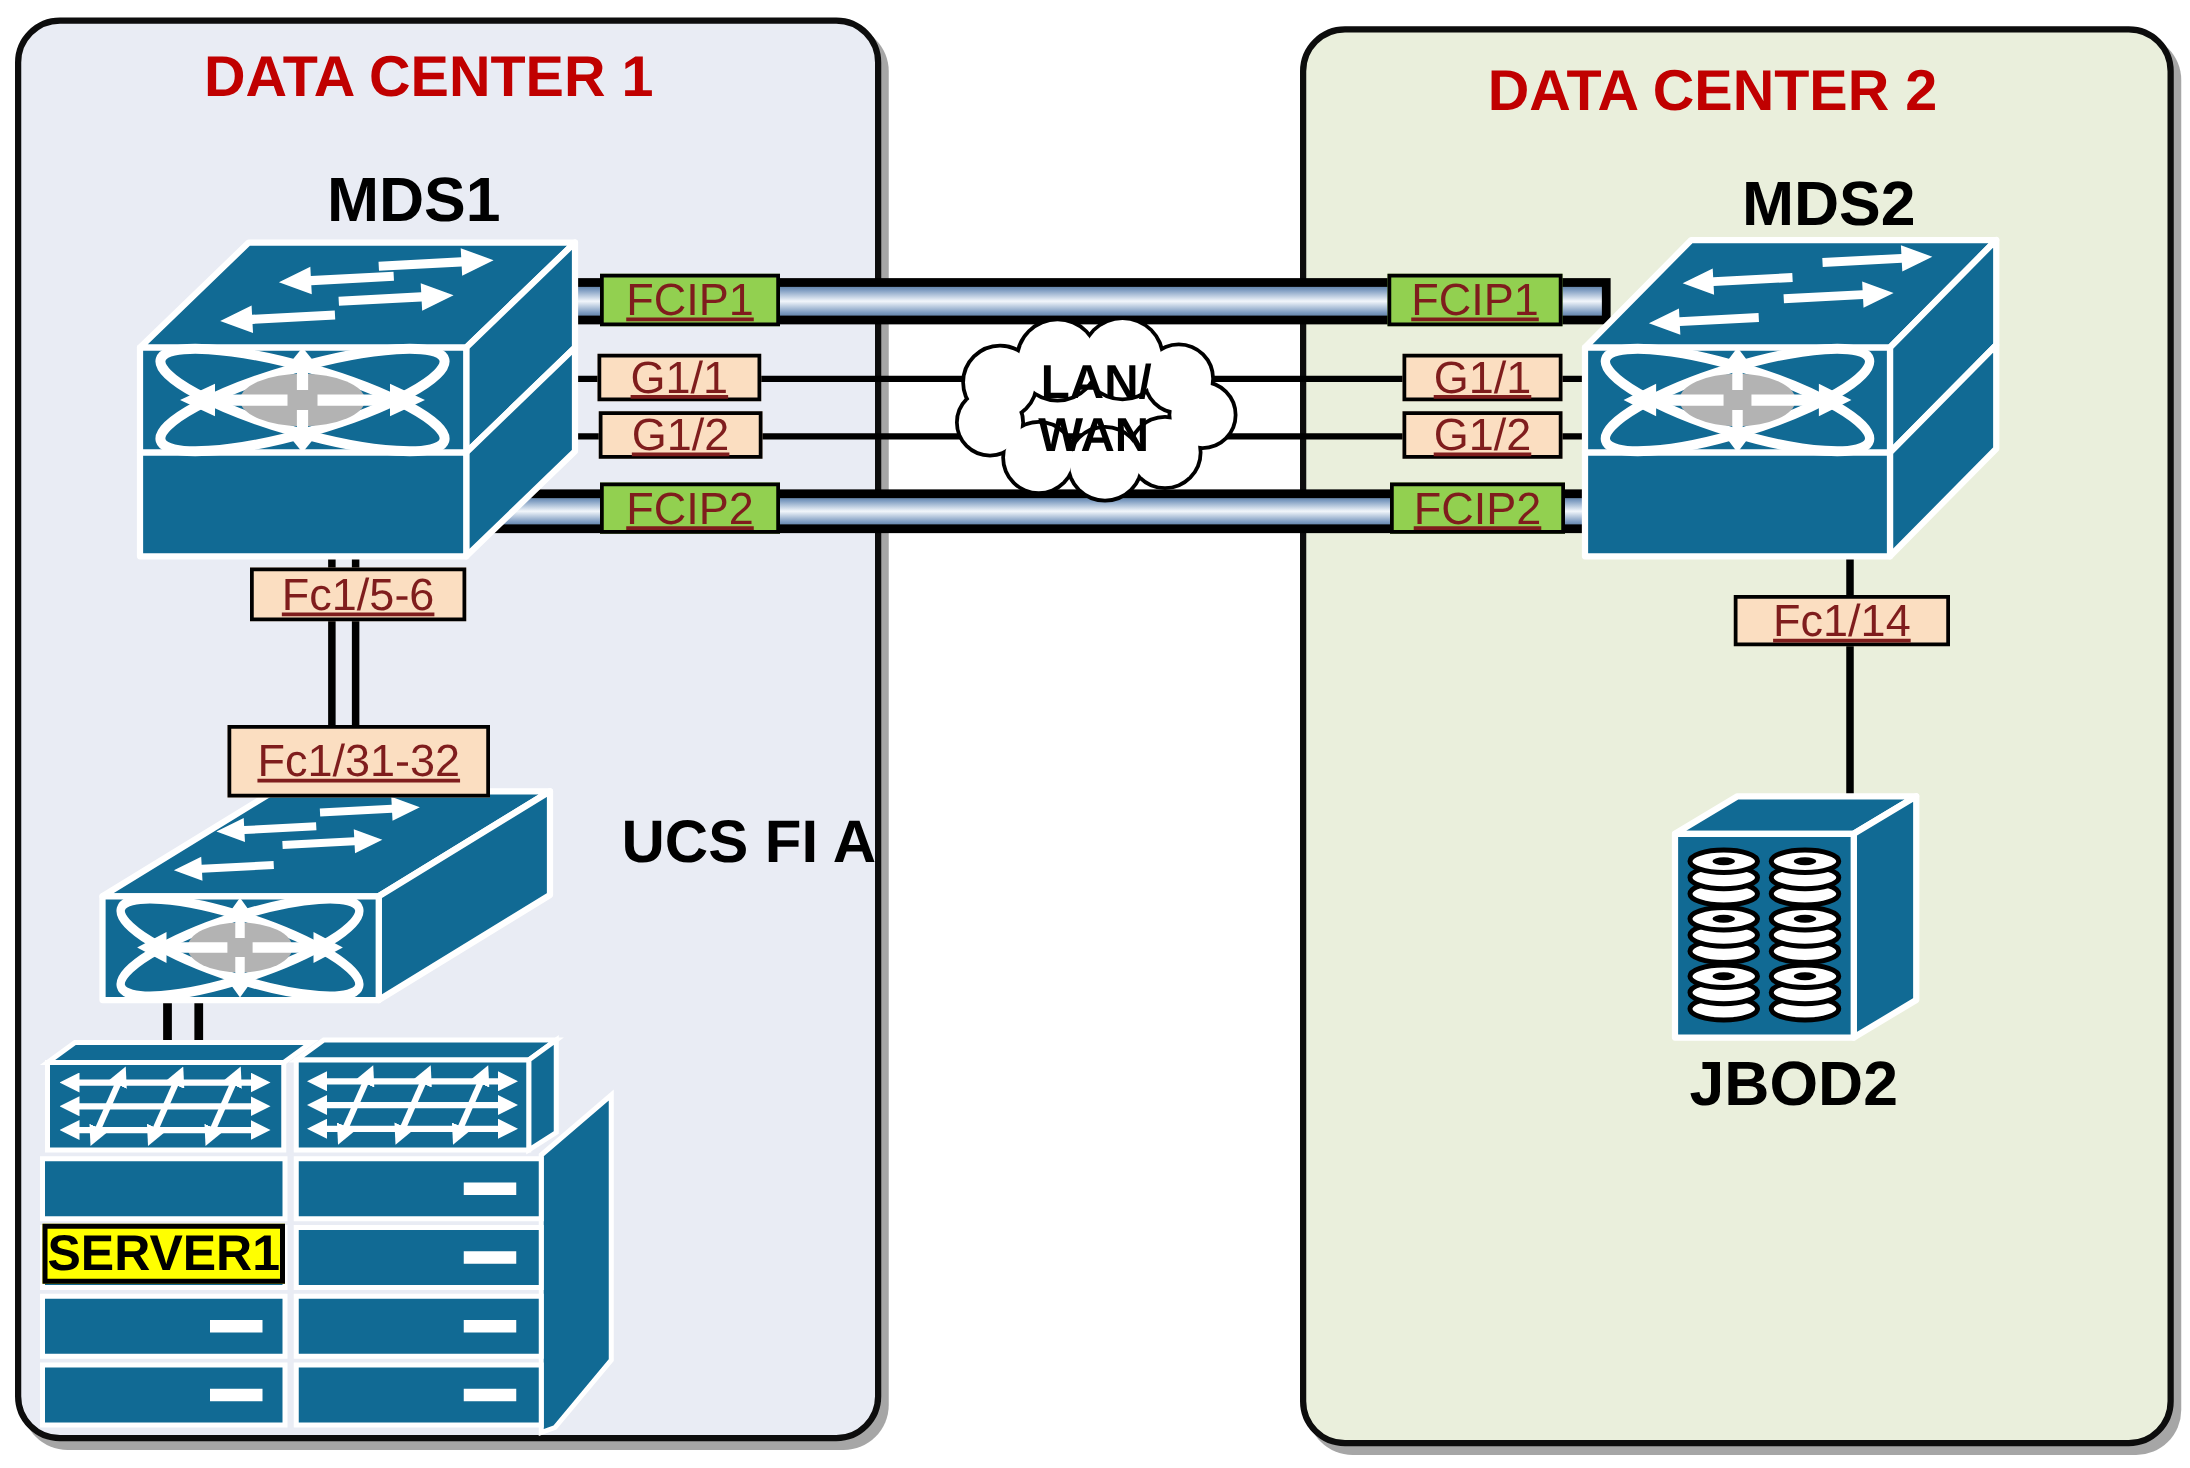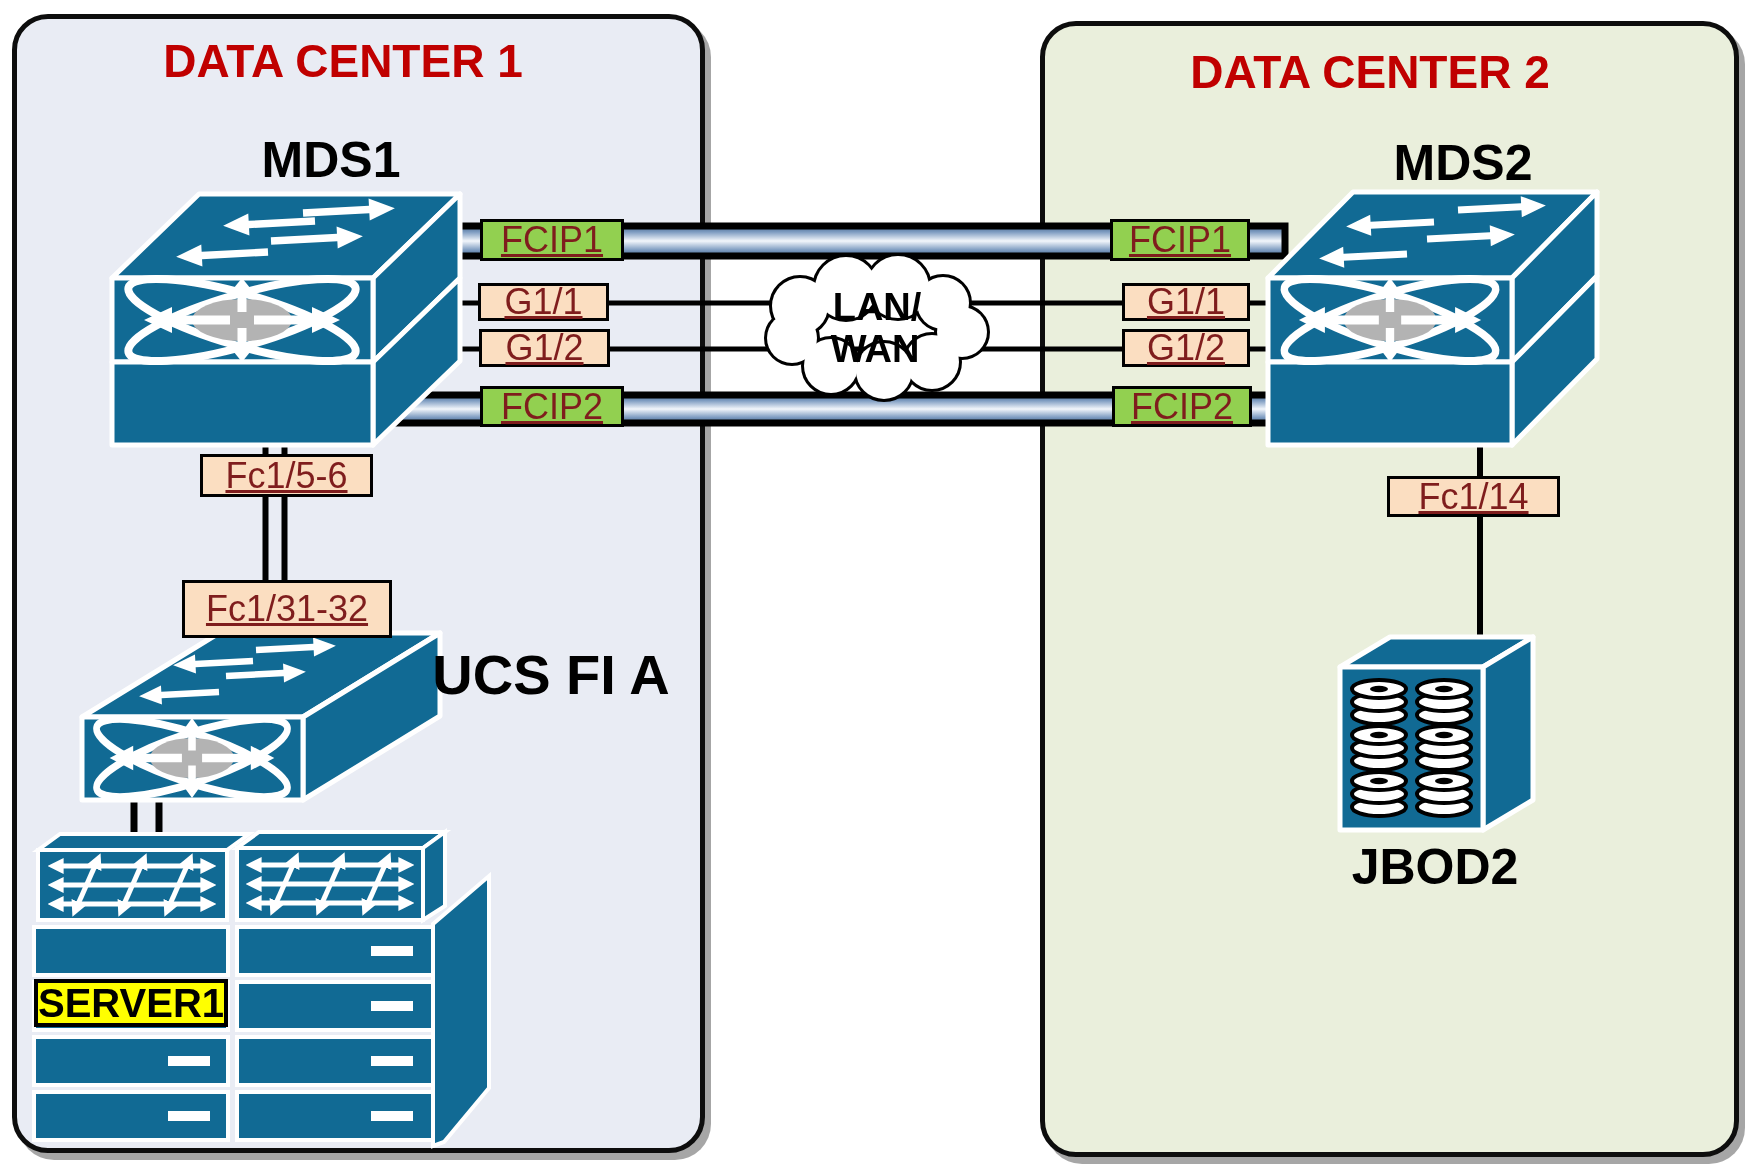--- a/index.html
+++ b/index.html
@@ -7,21 +7,21 @@
           font-family:"Liberation Sans",sans-serif;}
   .panel{position:absolute;border:5px solid #0d0d0d;border-radius:36px;box-sizing:border-box;
          z-index:1;box-shadow:6px 7px 0 rgba(0,0,0,0.35);}
   .dc1{left:12px;top:14px;width:693px;height:1139px;background:#E9ECF4;}
   .dc2{left:1040px;top:21px;width:699px;height:1136px;background:#EAEFDC;}
   .shapes{position:absolute;left:0;top:0;z-index:2;pointer-events:none;}
   .title{position:absolute;transform:translate(-50%,-50%);font-weight:bold;font-size:46px;
          color:#C00000;white-space:nowrap;z-index:3;}
   .dlabel{position:absolute;transform:translate(-50%,-50%);font-weight:bold;font-size:50px;
           color:#000;white-space:nowrap;z-index:3;}
-  .ucslabel{font-size:56px;}
+  .ucslabel{font-size:48px;margin-left:48px;}
   .plabel{position:absolute;box-sizing:border-box;border:3px solid #000;display:flex;
           align-items:center;justify-content:center;font-size:36px;line-height:1;color:#7f1d1d;
           z-index:3;text-decoration:underline;}
   .green{background:#92D050;}
   .peach{background:#FBDEC1;}
   .server{position:absolute;box-sizing:border-box;background:#FFFF00;border:4px solid #000;
           display:flex;align-items:center;justify-content:center;font-weight:bold;font-size:40px;
           color:#000;z-index:3;}
   .cloudtext{position:absolute;transform:translate(-50%,-50%);font-weight:bold;font-size:38px;
              color:#000;z-index:3;}

